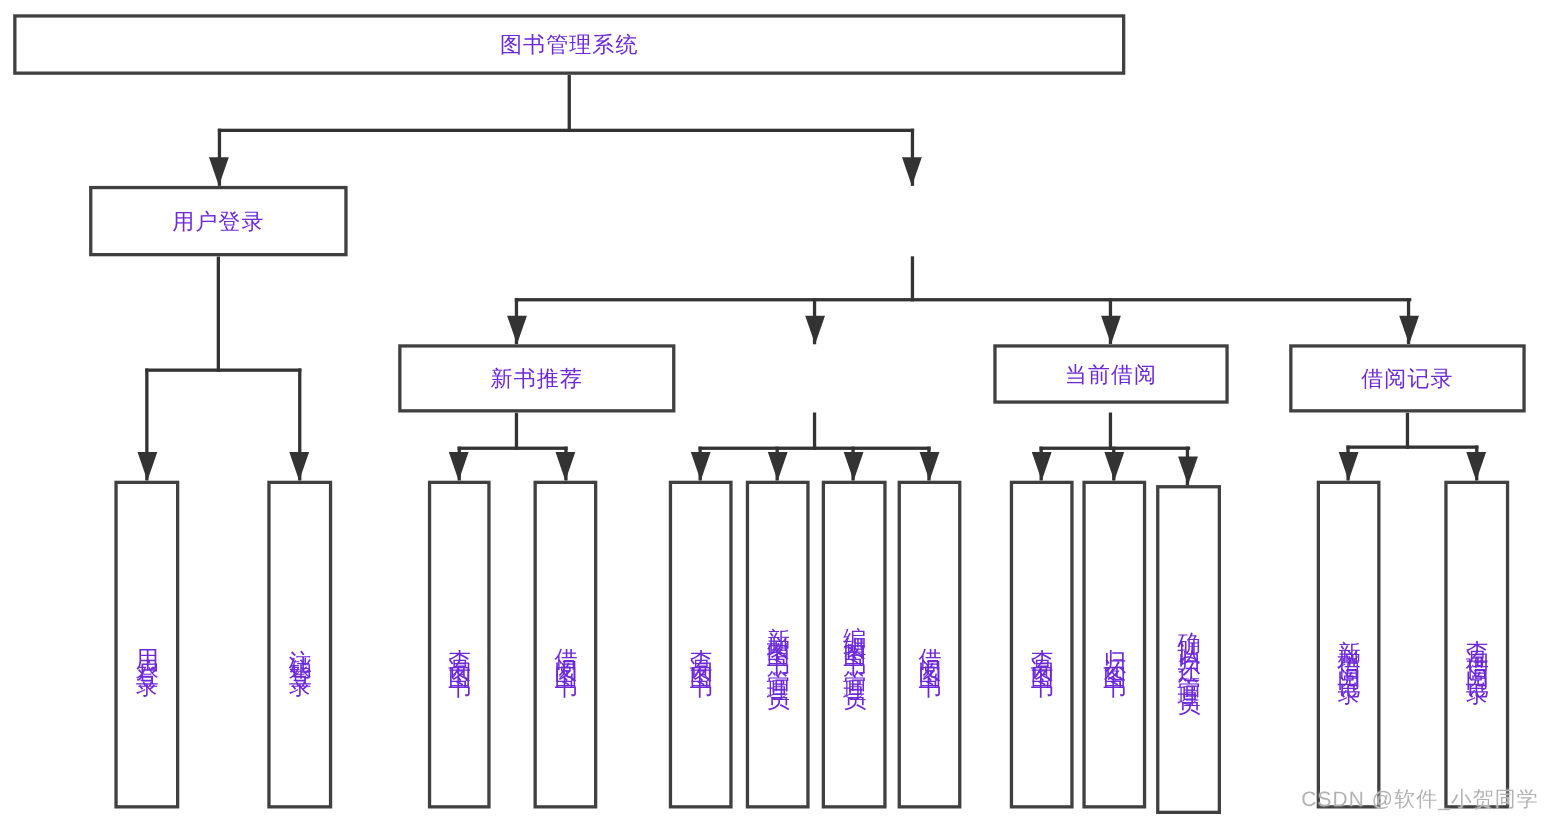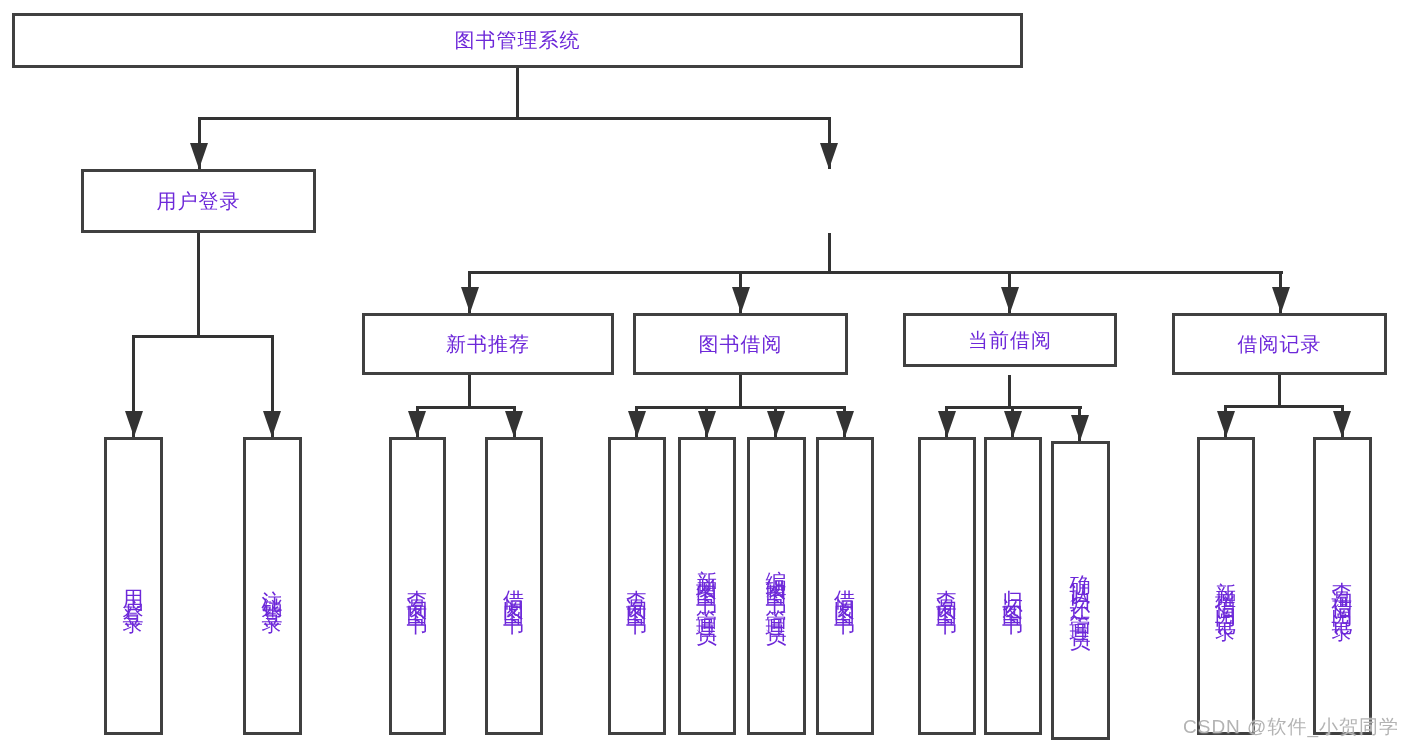--- a/index.html
+++ b/index.html
@@ -68,23 +68,20 @@
   <div class="arrow" style="left:461px;top:287px"></div>
   <div class="v-line" style="left:739px;top:271px;height:42px"></div>
   <div class="arrow" style="left:732px;top:287px"></div>
   <div class="v-line" style="left:1008px;top:271px;height:42px"></div>
   <div class="arrow" style="left:1001px;top:287px"></div>
   <div class="v-line" style="left:1279px;top:271px;height:42px"></div>
   <div class="arrow" style="left:1272px;top:287px"></div>
 
   <div class="box" style="left:362px;top:313px;width:252px;height:62px">
     <span>新书推荐</span>
-  </div>
-  <div class="box" style="left:633px;top:313px;width:215px;height:62px">
-    <span>图书借阅</span>
   </div>
   <div class="box" style="left:903px;top:313px;width:214px;height:54px">
     <span>当前借阅</span>
   </div>
   <div class="box" style="left:1172px;top:313px;width:215px;height:62px">
     <span>借阅记录</span>
   </div>
 
   <div class="v-line" style="left:468px;top:375px;height:34px"></div>
   <div class="h-line" style="left:416px;top:406px;width:100px"></div>

